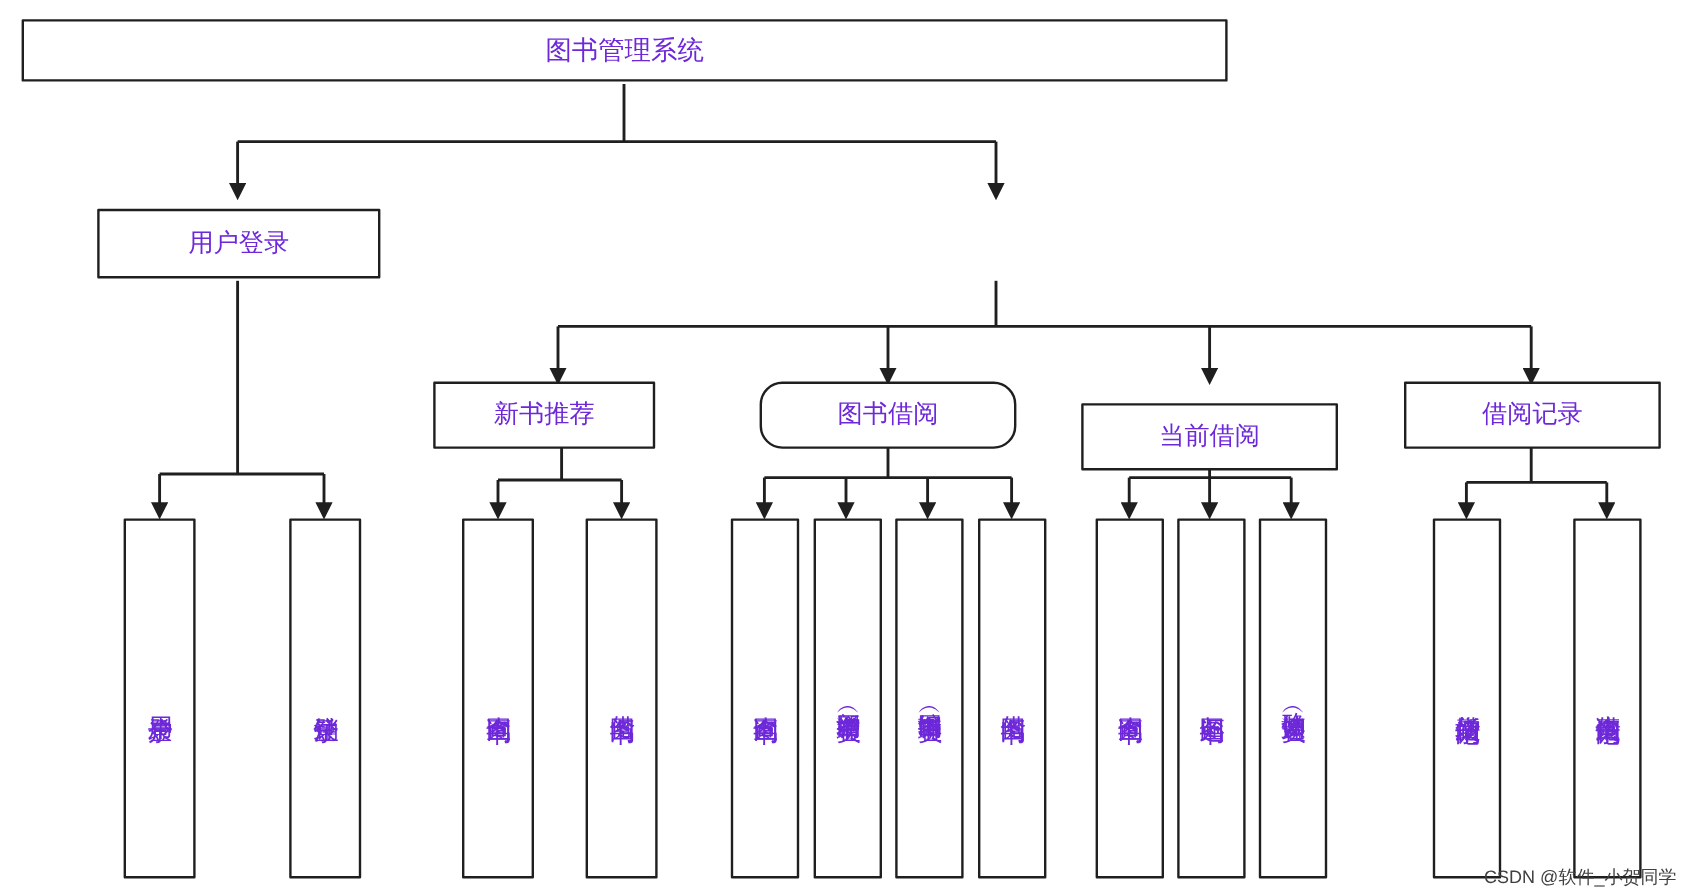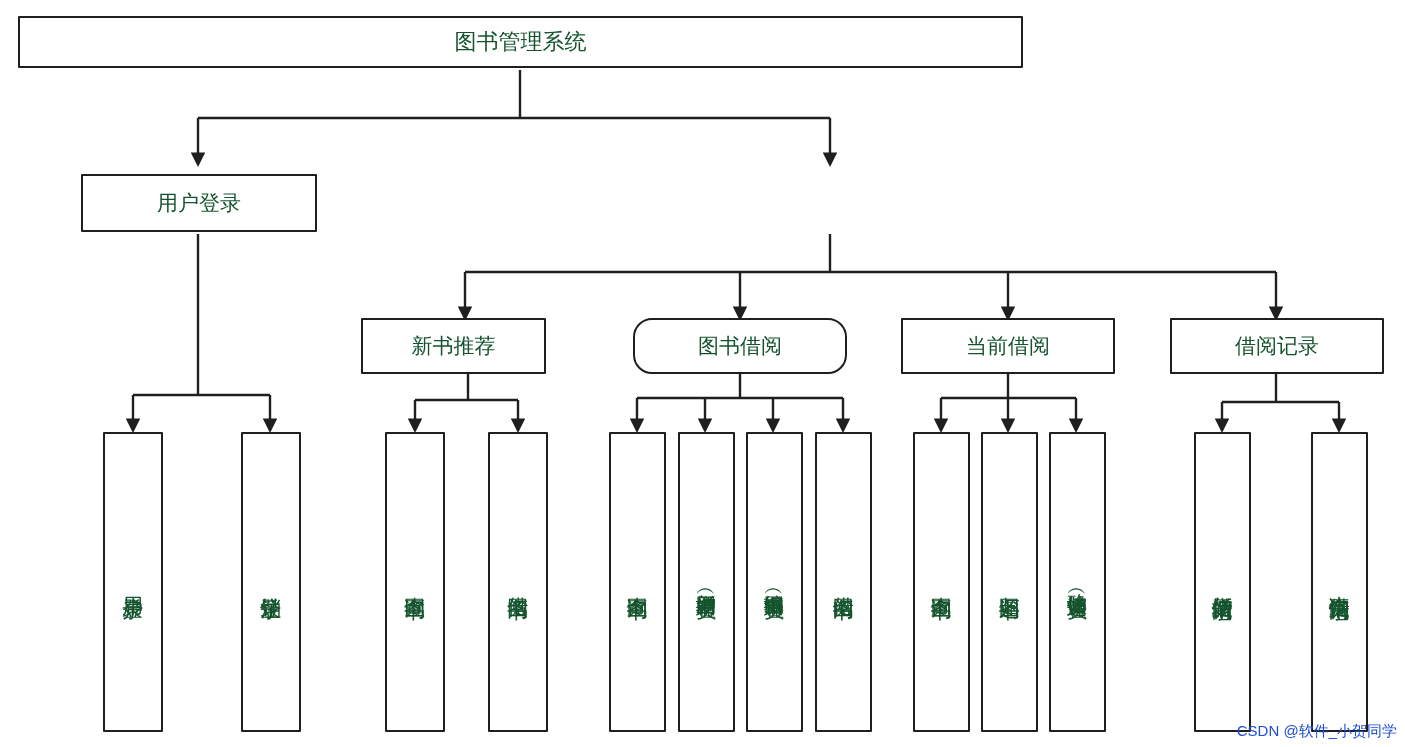--- a/index.html
+++ b/index.html
@@ -29,21 +29,21 @@
     position: absolute;
     box-sizing: border-box;
     border: 2px solid #1f1f1f;
     background: #ffffff;
     display: flex;
     align-items: center;
     justify-content: center;
     text-align: center;
     font-size: 21px;
     line-height: 1.25;
-    color: #14532d;
+    color: #6d28d9;
     border-radius: 1px;
   }
   .node.root {
     font-size: 22px;
   }
   
   .node.vert {
     writing-mode: vertical-rl;
     text-orientation: upright;
     font-size: 21px;
@@ -52,21 +52,21 @@
     padding: 10px 2px;
   }
   .node.vert.narrow {
     font-size: 20px;
   }
   .watermark {
     position: absolute;
     right: 8px;
     bottom: 6px;
     font-size: 15px;
-    color: #1d4ed8;
+    color: #404040;
     white-space: nowrap;
   }
 </style>
 </head>
 <body>
 
 <div id="canvas">
 
   <svg id="svg-layer" viewBox="0 0 1405 747">
     <defs>
@@ -117,21 +117,21 @@
       <path d="M 1339 402 L 1339 430" marker-end="url(#arrow)"></path>
     </g>
   </svg>
 
   <div class="node root" style="left:18px; top:16px; width:1005px; height:52px;">图书管理系统</div>
 
   <div class="node" style="left:81px; top:174px; width:236px; height:58px;">用户登录</div>
 
   <div class="node" style="left:361px; top:318px; width:185px; height:56px;">新书推荐</div>
   <div class="node" style="left:633px; top:318px; width:214px; height:56px;border-radius:19px;">图书借阅</div>
-  <div class="node" style="left:901px; top:318px; width:214px; height:56px;">当前借阅</div>
+  <div class="node" style="left:901px; top:336px; width:214px; height:56px;">当前借阅</div>
   <div class="node" style="left:1170px; top:318px; width:214px; height:56px;">借阅记录</div>
 
   <div class="node vert" style="left:103px; top:432px; width:60px; height:300px;">用户登录</div>
   <div class="node vert" style="left:241px; top:432px; width:60px; height:300px;">注销登录</div>
 
   <div class="node vert" style="left:385px; top:432px; width:60px; height:300px;">查询图书</div>
   <div class="node vert" style="left:488px; top:432px; width:60px; height:300px;">借阅图书</div>
 
   <div class="node vert" style="left:609px; top:432px; width:57px; height:300px;">查询图书</div>
   <div class="node vert narrow" style="left:678px; top:432px; width:57px; height:300px;">新增图书（管理员）</div>

